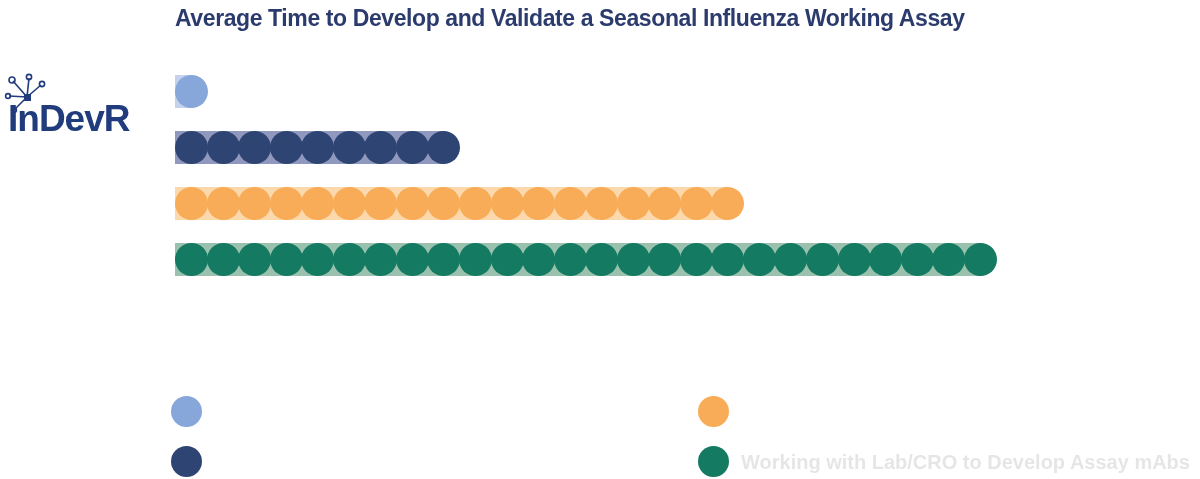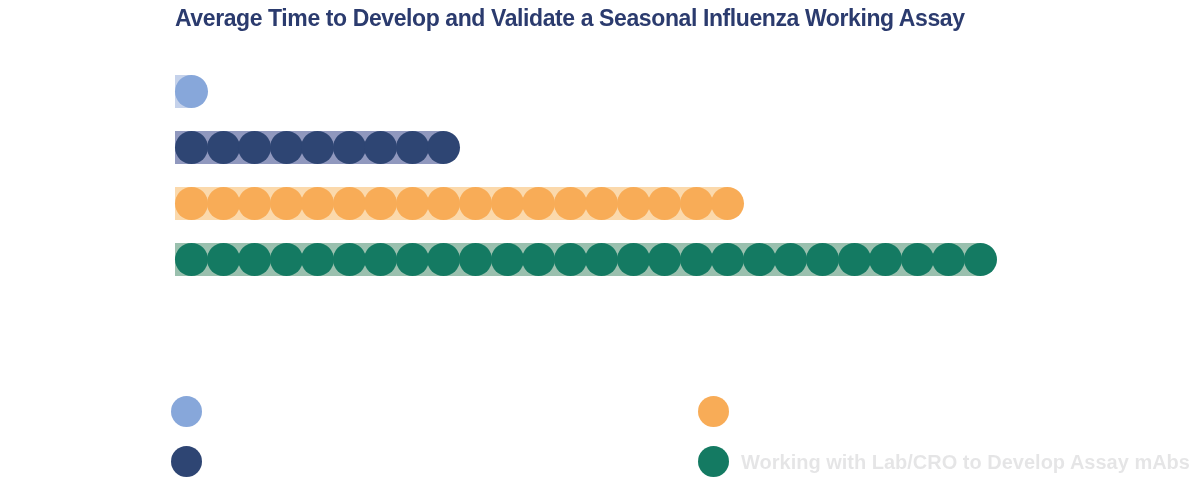--- a/index.html
+++ b/index.html
@@ -36,20 +36,40 @@
     color:rgba(16,18,26,0.11);
   }
 </style>
 </head>
 <body>
 
 <div class="canvas">
 
   <div class="chart-title" style="color: rgb(43, 59, 110);">Average Time to Develop and Validate a Seasonal Influenza Working Assay</div>
 
+  <div class="logo">
+    <span class="logo-icon">
+      <svg width="42" height="42" viewBox="0 0 42 42">
+        <g stroke="#203C7C" stroke-width="1.6" fill="none">
+          <line x1="23" y1="25" x2="9" y2="9"></line>
+          <line x1="23" y1="25" x2="25" y2="6"></line>
+          <line x1="23" y1="25" x2="37" y2="13"></line>
+          <line x1="23" y1="25" x2="5" y2="24"></line>
+          <line x1="23" y1="25" x2="11" y2="37"></line>
+          <circle cx="8" cy="8" r="3"></circle>
+          <circle cx="25" cy="5" r="2.6"></circle>
+          <circle cx="38" cy="12" r="2.6"></circle>
+          <circle cx="4" cy="24" r="2.4"></circle>
+          <circle cx="10" cy="38" r="2.4"></circle>
+        </g>
+        <rect x="20" y="22" width="7" height="7" fill="#203C7C"></rect>
+      </svg>
+    </span>
+    <span class="logo-text" style="color: rgb(32, 60, 124);">InDevR</span>
+  </div>
 
   <div class="chart">
       <div class="bar-row" style="top: 0px;">
         <div class="bar-track" style="width: 15.775px; background: rgb(197, 210, 235);"></div>
         <div class="chart-dot" style="left: 0px; width: 33px; height: 33px; background: rgb(135, 167, 218);"></div>
       </div>
       <div class="bar-row" style="top: 56px;">
         <div class="bar-track" style="width: 268.175px; background: rgb(144, 152, 190);"></div>
         <div class="chart-dot" style="left: 0px; width: 33px; height: 33px; background: rgb(46, 69, 115);"></div>
         <div class="chart-dot" style="left: 31.55px; width: 33px; height: 33px; background: rgb(46, 69, 115);"></div>

